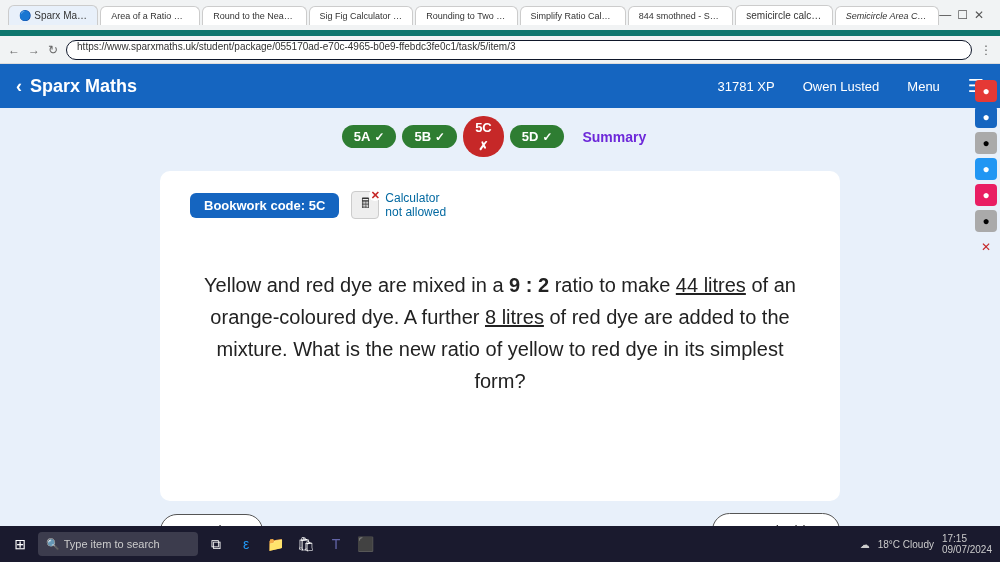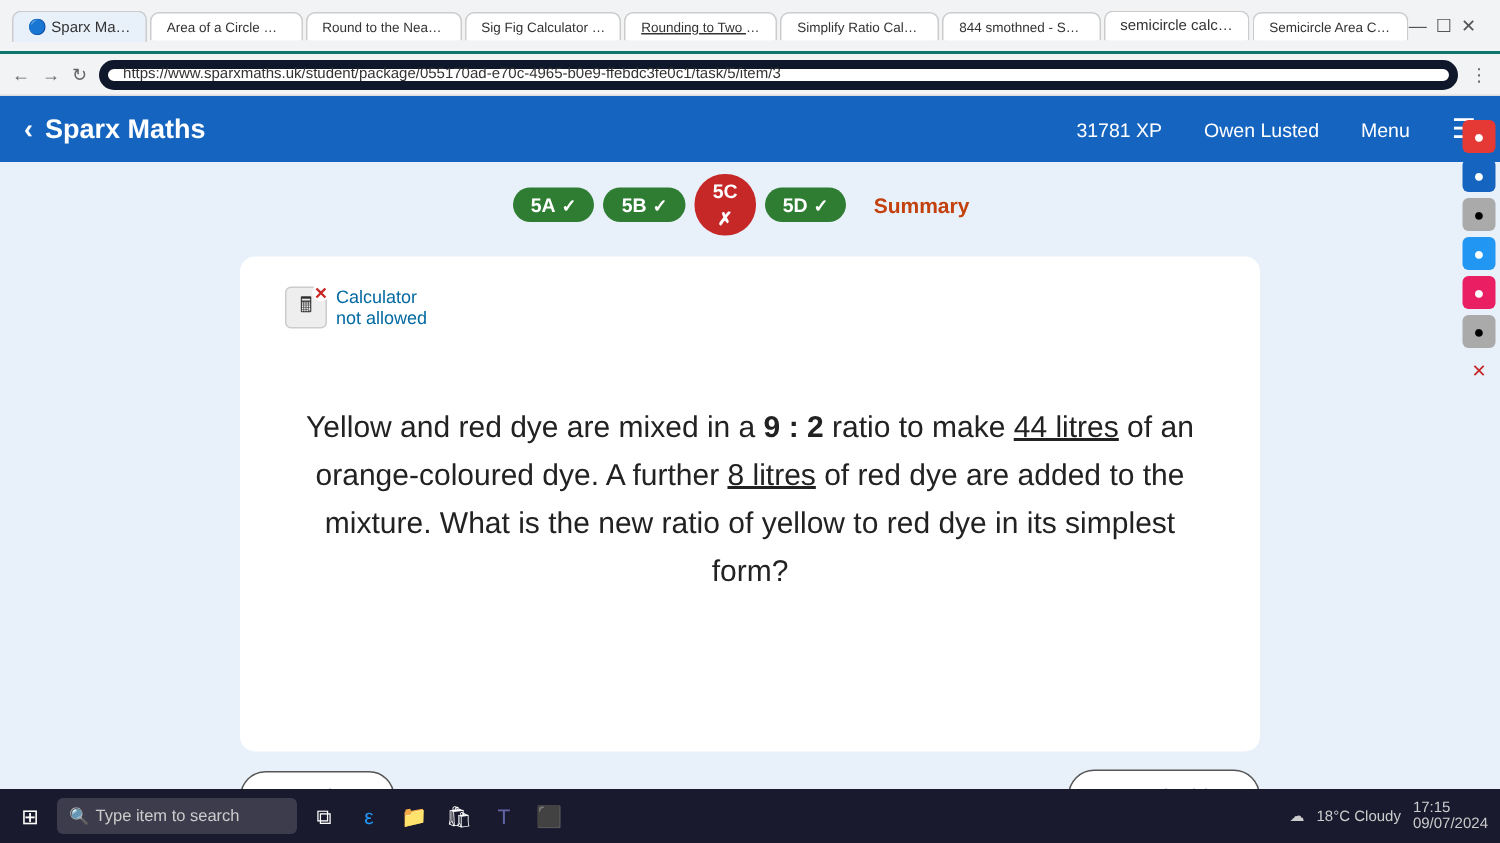--- a/index.html
+++ b/index.html
@@ -12,21 +12,21 @@
       position: relative;
     }
 
     
     .browser-bar {
       height: 36px;
       background: #f1f3f4;
       display: flex;
       align-items: center;
       padding: 0 8px;
-      border-bottom: 2px solid #0f766e;
+      border-bottom: 6px solid #0f766e;
       font-size: 11px;
       color: #444;
     }
     .browser-tabs {
       display: flex;
       align-items: center;
       gap: 2px;
       flex: 1;
       overflow: hidden;
     }
@@ -63,27 +63,27 @@
       display: flex;
       align-items: center;
       padding: 0 8px;
       gap: 8px;
       border-bottom: 1px solid #ddd;
     }
     .address-bar {
       flex: 1;
       height: 20px;
       background: #fff;
-      border: 6px solid #0f172a;
+      border: 1px solid #0f172a;
       border-radius: 10px;
       padding: 0 10px;
       font-size: 10px;
       color: #333;
       display: flex;
-      align-items: center;
+      align-items: flex-start;
     }
     .nav-btn {
       font-size: 12px;
       color: #666;
       cursor: pointer;
       background: none;
       border: none;
     }
 
     
@@ -143,21 +143,21 @@
       background: #2e7d32;
       color: #fff;
     }
     .tab-pill.error {
       background: #c62828;
       color: #fff;
       flex-direction: column;
     }
     .tab-pill.summary {
       background: none;
-      color: #c2410c;
+      color: #6d28d9;
       font-weight: bold;
       font-size: 14px;
     }
     .check-mark { font-size: 12px; }
 
     
     .main-card {
       margin: 0 auto;
       width: 680px;
       background: #fff;
@@ -353,28 +353,28 @@
 <body>
 
 <div class="page-wrapper">
 
   <div class="browser-bar">
     <div class="browser-tabs">
       <div class="browser-tab active">
         <span>🔵</span>
         <span>Sparx Maths</span>
       </div>
-      <div class="browser-tab" style="font-size:9px;">Area of a Circle Ca...</div>
+      <div class="browser-tab" style="font-size:9px;">Area of a Ratio Ca...</div>
       <div class="browser-tab" style="font-size:9px;">Round to the Neare...</div>
       <div class="browser-tab" style="font-size:9px;">Sig Fig Calculator - ...</div>
-      <div class="browser-tab" style="font-size:9px;text-decoration:underline;">Rounding to Two D...</div>
+      <div class="browser-tab" style="font-size:9px;">Rounding to Two D...</div>
       <div class="browser-tab" style="font-size:9px;">Simplify Ratio Calcu...</div>
       <div class="browser-tab" style="font-size:9px;">844 smothned - Sev...</div>
       <div class="browser-tab" style="font-size:10px;">semicircle calcu...</div>
-      <div class="browser-tab" style="font-size:9px;">Semicircle Area Cal...</div>
+      <div class="browser-tab" style="font-size:9px;font-style:italic;">Semicircle Area Cal...</div>
     </div>
     <div class="browser-controls">
       <span>—</span>
       <span>☐</span>
       <span>✕</span>
     </div>
   </div>
 
   <div class="address-bar-row">
     <button class="nav-btn">←</button>
@@ -417,20 +417,21 @@
       <span class="check-mark">✓</span>
     </div>
     <div class="tab-pill summary">
       <span>Summary</span>
     </div>
   </div>
 
   <div style="padding: 6px 0;">
     <div class="main-card">
       <div class="card-header">
+        <div class="bookwork-badge">Bookwork code: 5C</div>
         <div class="calculator-box">
           <div class="calc-icon">
             🖩
             <span class="calc-x">✕</span>
           </div>
           <div>
             <div class="calc-text">Calculator</div>
             <div class="calc-text">not allowed</div>
           </div>
         </div>

